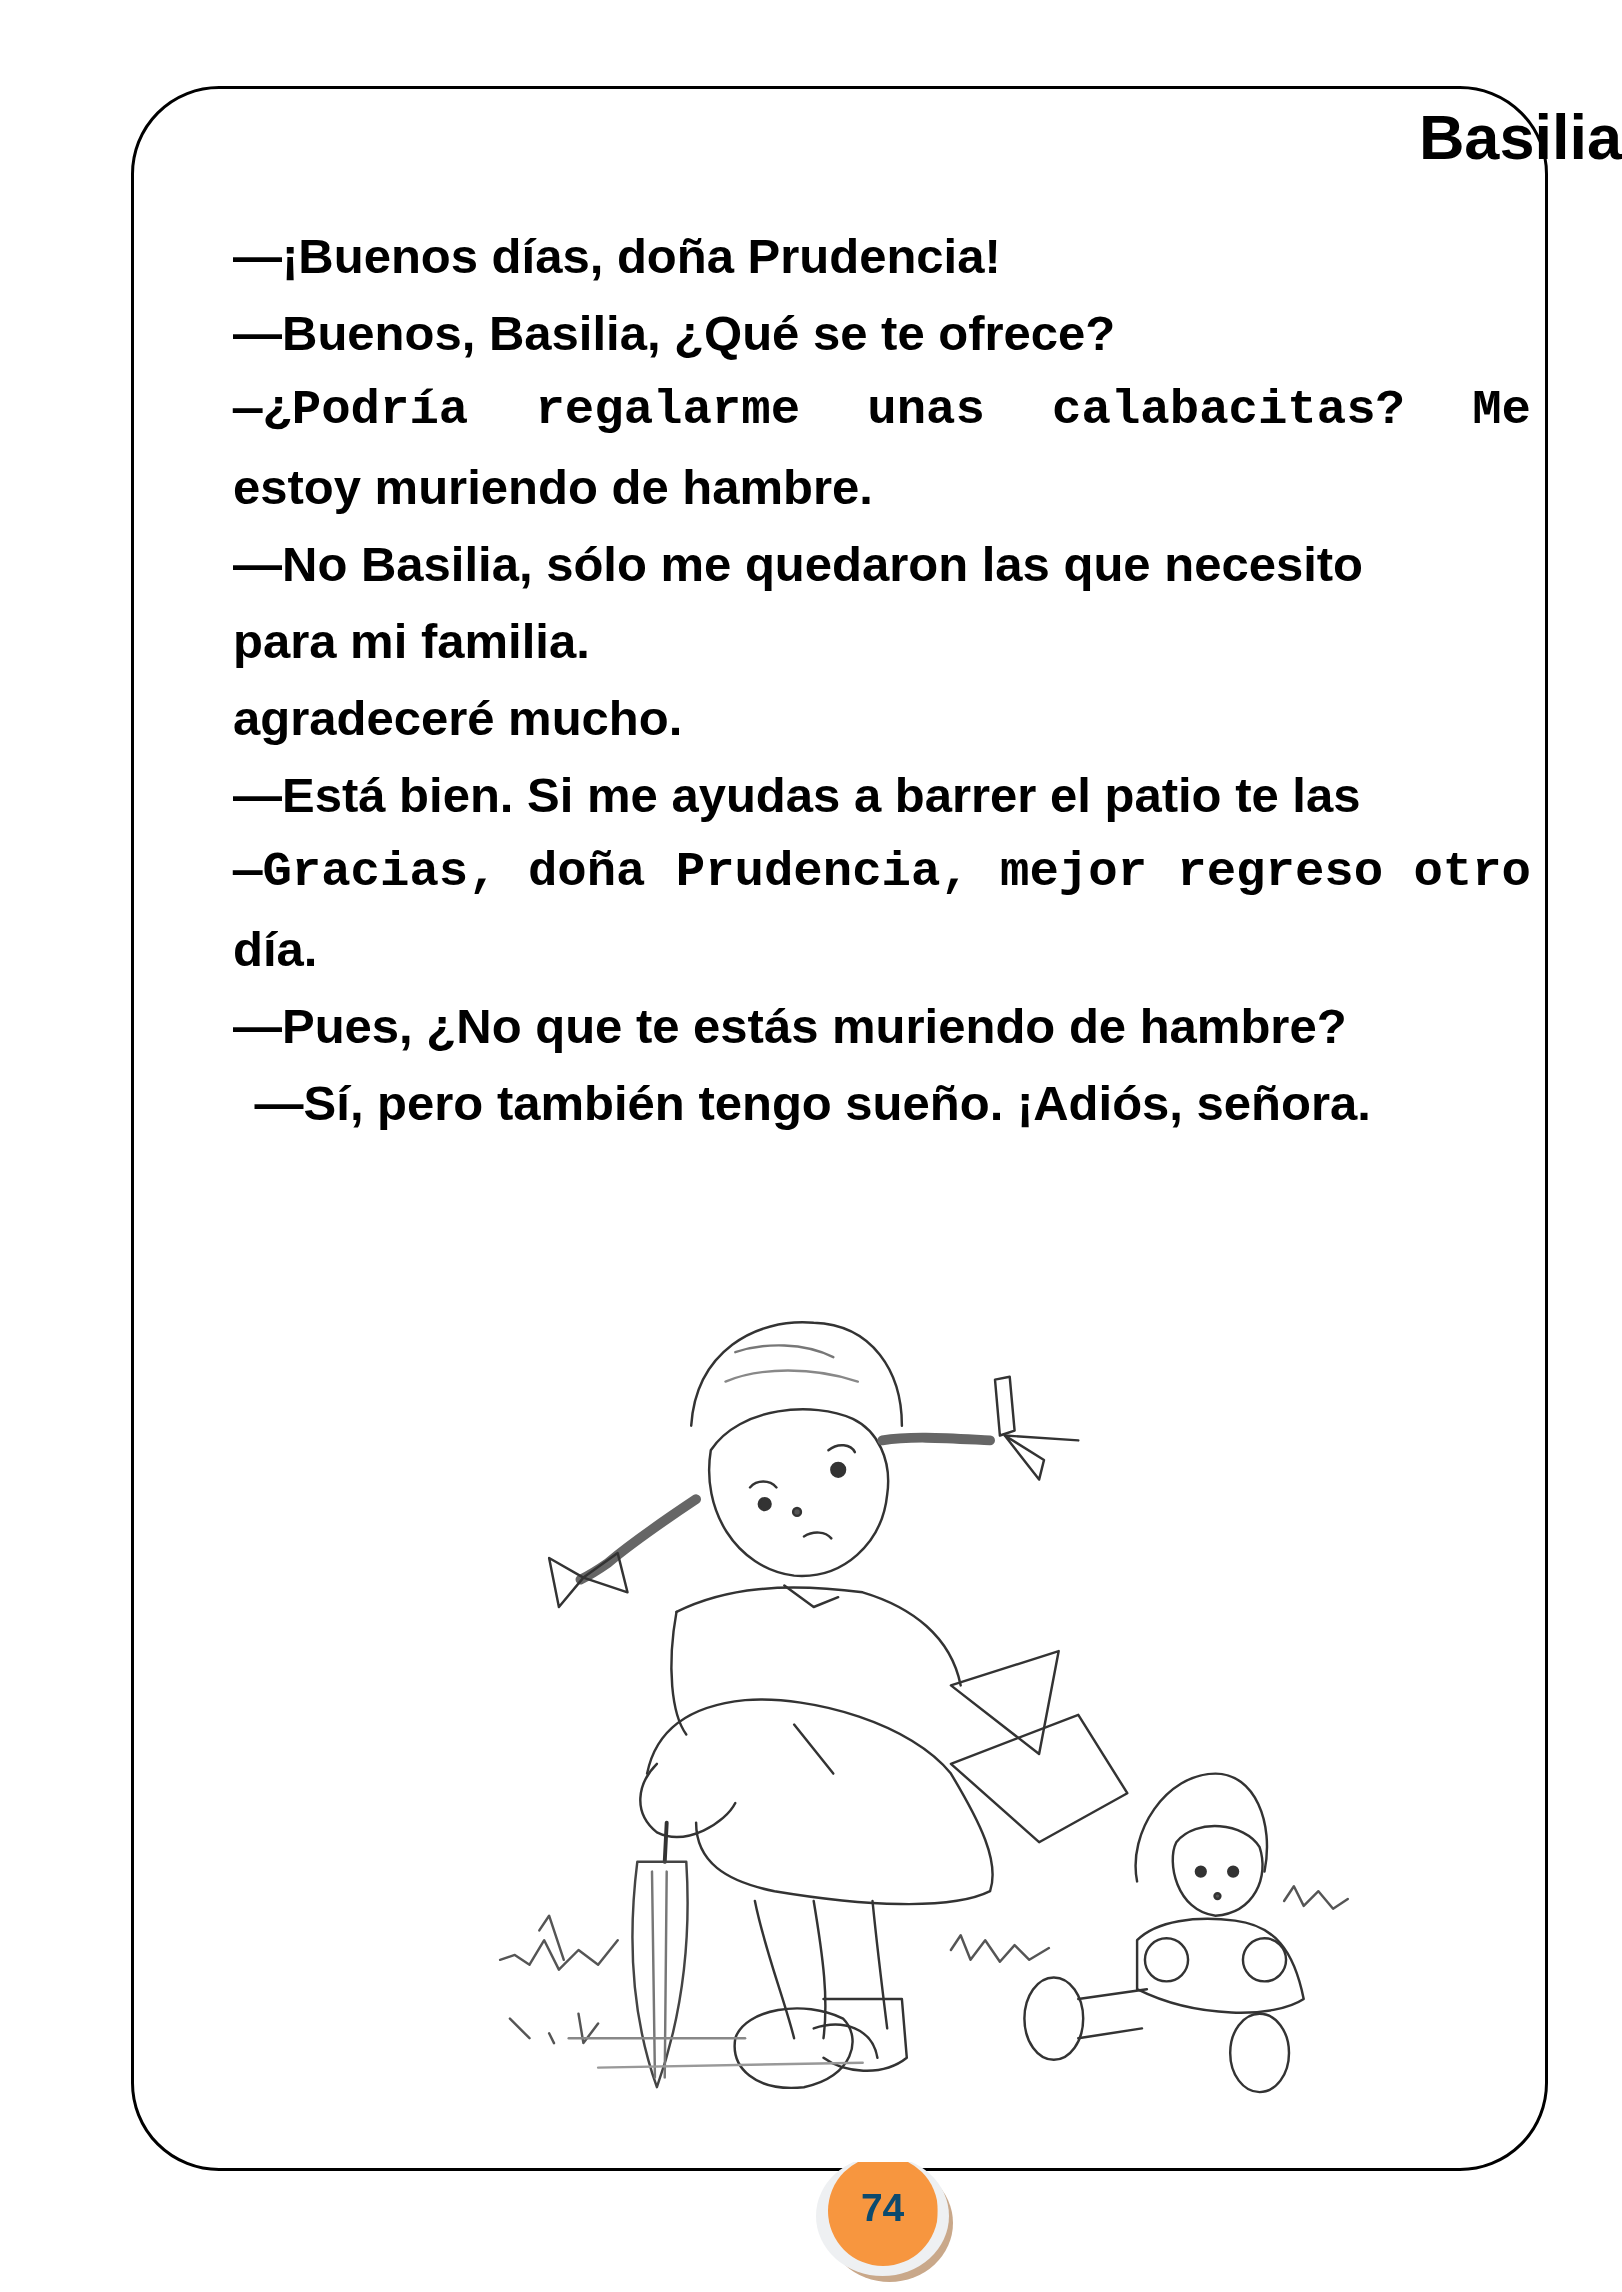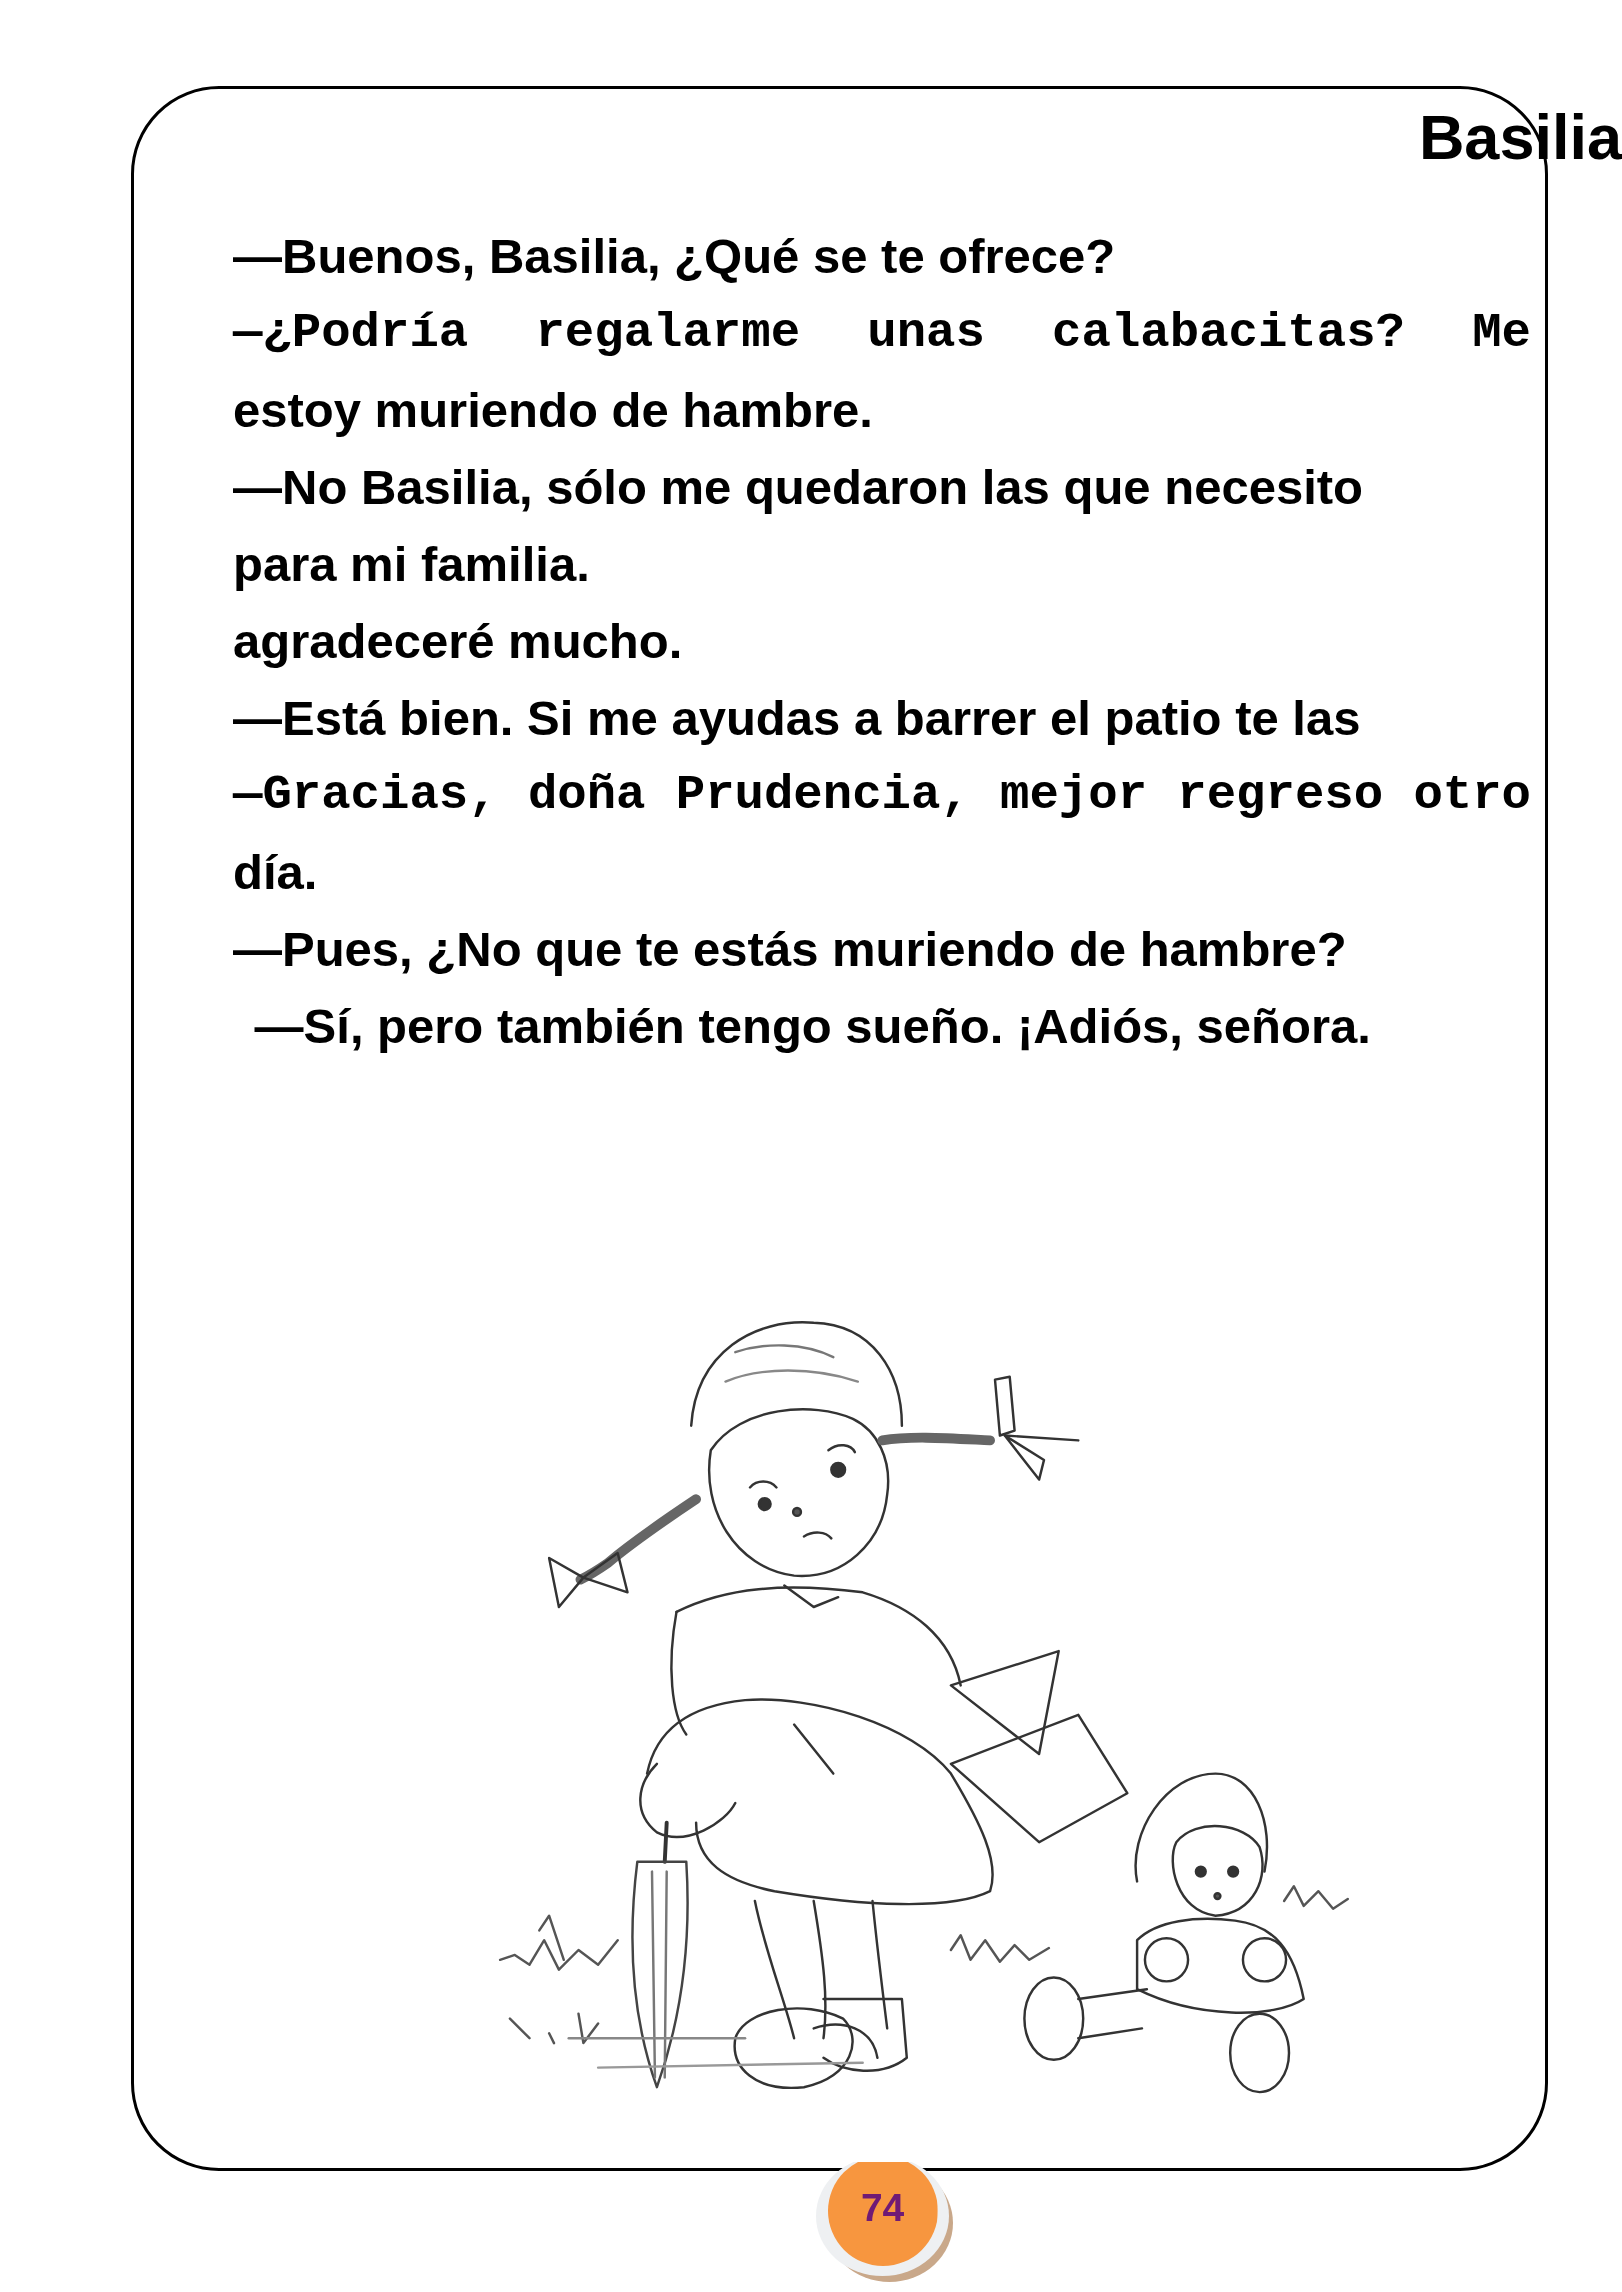--- a/index.html
+++ b/index.html
@@ -102,32 +102,33 @@
       background: #f7963f;
       clip-path: inset(5.9px 0 0 0);
       display: flex;
       align-items: center;
       justify-content: center;
     }
     .badge span {
       font-family: "Liberation Sans", sans-serif;
       font-weight: bold;
       font-size: 39px;
-      color: #701a75;
+      color: #0c4a6e;
       margin-top: -5.9px;
     }
   </style>
 </head>
 <body>
 
 <div class="frame"></div>
 
 <h1 class="title" style="margin:0;text-align:right;">Basilia</h1>
 
 <div class="dialogue">
+  <span class="line">—¡Buenos días, doña Prudencia!</span>
   <span class="line">—Buenos, Basilia, ¿Qué se te ofrece?</span>
   <span class="line full">—¿Podría regalarme unas calabacitas? Me</span>
   <span class="line">estoy muriendo de hambre.</span>
   <span class="line">—No Basilia, sólo me quedaron las que necesito</span>
   <span class="line">para mi familia.</span>
   <span class="line">agradeceré mucho.</span>
   <span class="line">—Está bien. Si me ayudas a barrer el patio te las</span>
   <span class="line full">—Gracias, doña Prudencia, mejor regreso otro</span>
   <span class="line">día.</span>
   <span class="line">—Pues, ¿No que te estás muriendo de hambre?</span>

